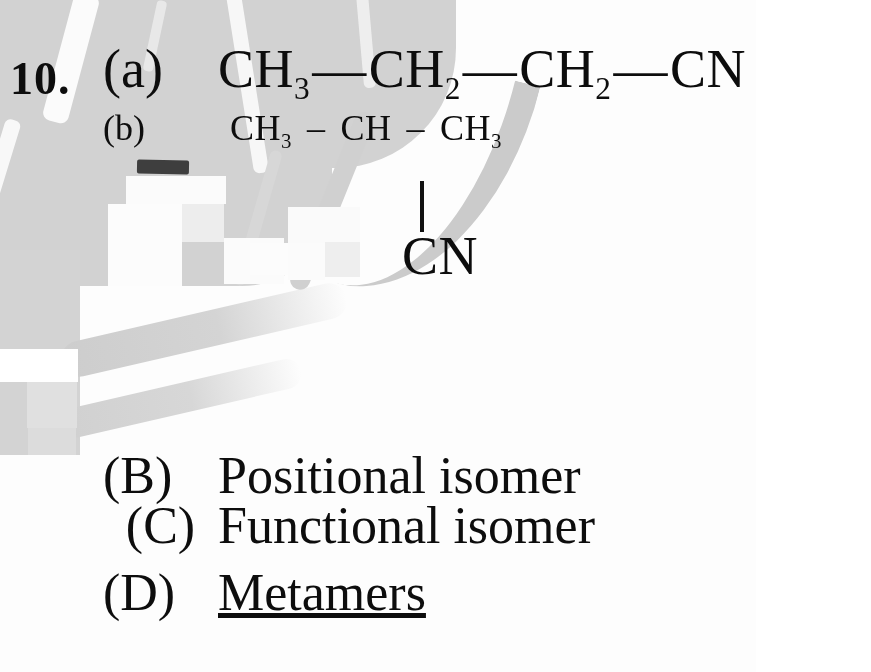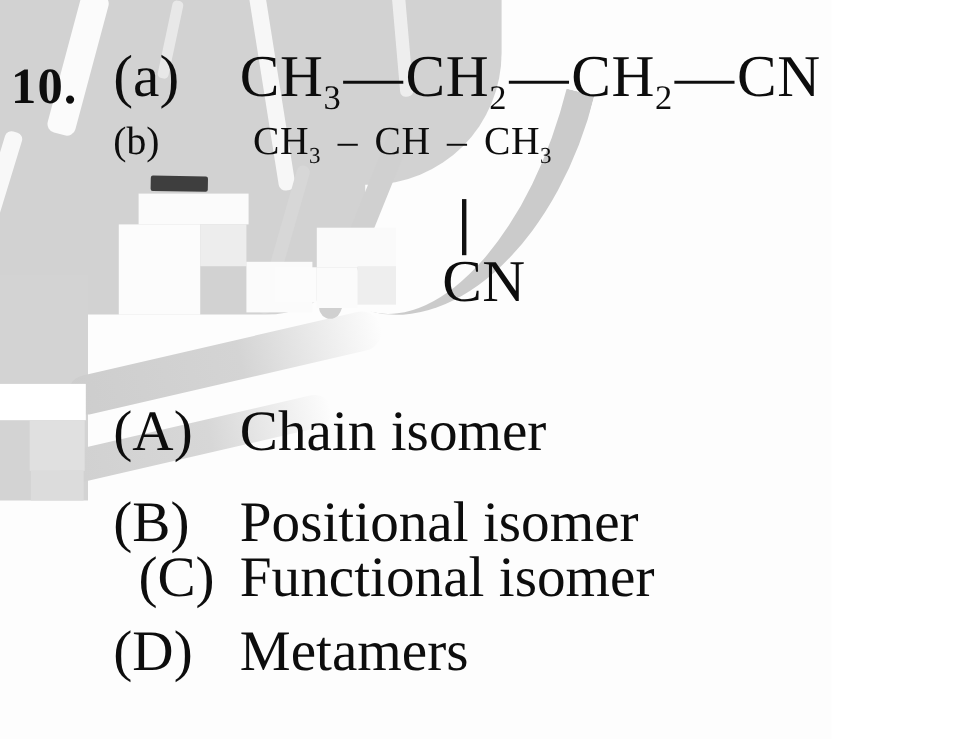--- a/index.html
+++ b/index.html
@@ -55,21 +55,21 @@
   .plabel-a { display: inline-block; width: 115px; }
   .plabel-b { display: inline-block; width: 127px; }
   .formula { letter-spacing: .5px; }
   .sub { font-size: .58em; position: relative; top: .38em; }
   .mdash { margin: 0 2px; }
   .endash { margin: 0 15px; }
   .bond { position: absolute; z-index: 5; left: 420px; top: 181px; width: 3.5px; height: 51px; background: #111111; }
   .cn-branch { left: 402px; top: 229px; font-size: 54px; letter-spacing: .5px; }
   .prompt { left: 103px; top: 304px; font-size: 52px; }
   .opt { left: 103px; font-size: 52px; }
-  .opt-a { top: 367px; } .opt-b { top: 450px; } .opt-c { top: 500px; text-align: center; } .opt-d { top: 567px; }
+  .opt-a { top: 367px; } .opt-b { top: 450px; } .opt-c { top: 500px; text-align: center; } .opt-d { top: 567px; text-decoration: underline; }
   .olabel { display: inline-block; width: 115px; }
 </style>
 </head>
 <body>
 
 <div id="screen">
 
   <div class="wm wm-top-blob"></div>
   <div class="wm wm-mid-blob"></div>
   <div class="wm wm-left-col"></div>
@@ -104,23 +104,20 @@
   </div>
 
   <div class="txt row-b">
     <span class="plabel-b">(b)</span><span class="formula"><span>CH</span><span class="sub">3</span><span class="endash">–</span><span>CH</span><span class="endash">–</span><span>CH</span><span class="sub">3</span></span>
   </div>
 
   <div class="bond"></div>
   <div class="txt cn-branch">CN</div>
 
 
-  <div class="txt opt opt-a">
-    <span class="olabel">(A)</span><span>Chain isomer</span>
-  </div>
   <div class="txt opt opt-b">
     <span class="olabel">(B)</span><span>Positional isomer</span>
   </div>
   <div class="txt opt opt-c">
     <span class="olabel">(C)</span><span>Functional isomer</span>
   </div>
   <div class="txt opt opt-d">
     <span class="olabel">(D)</span><span>Metamers</span>
   </div>
 

